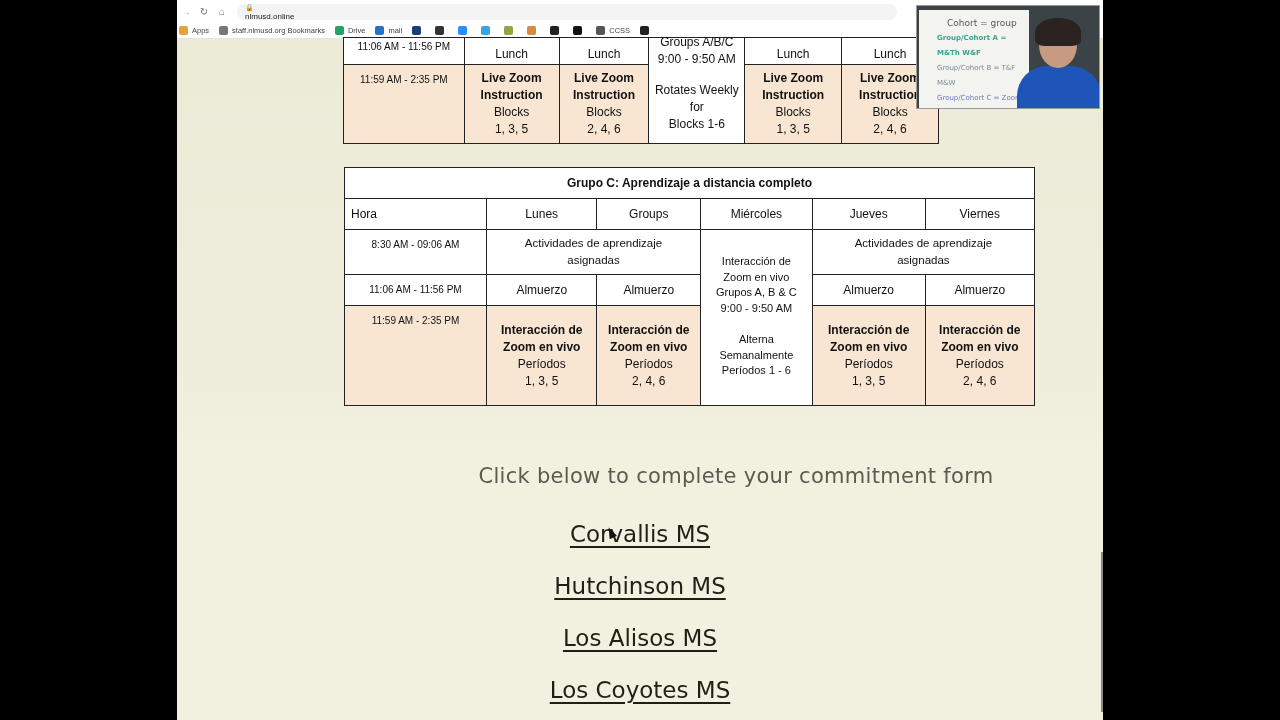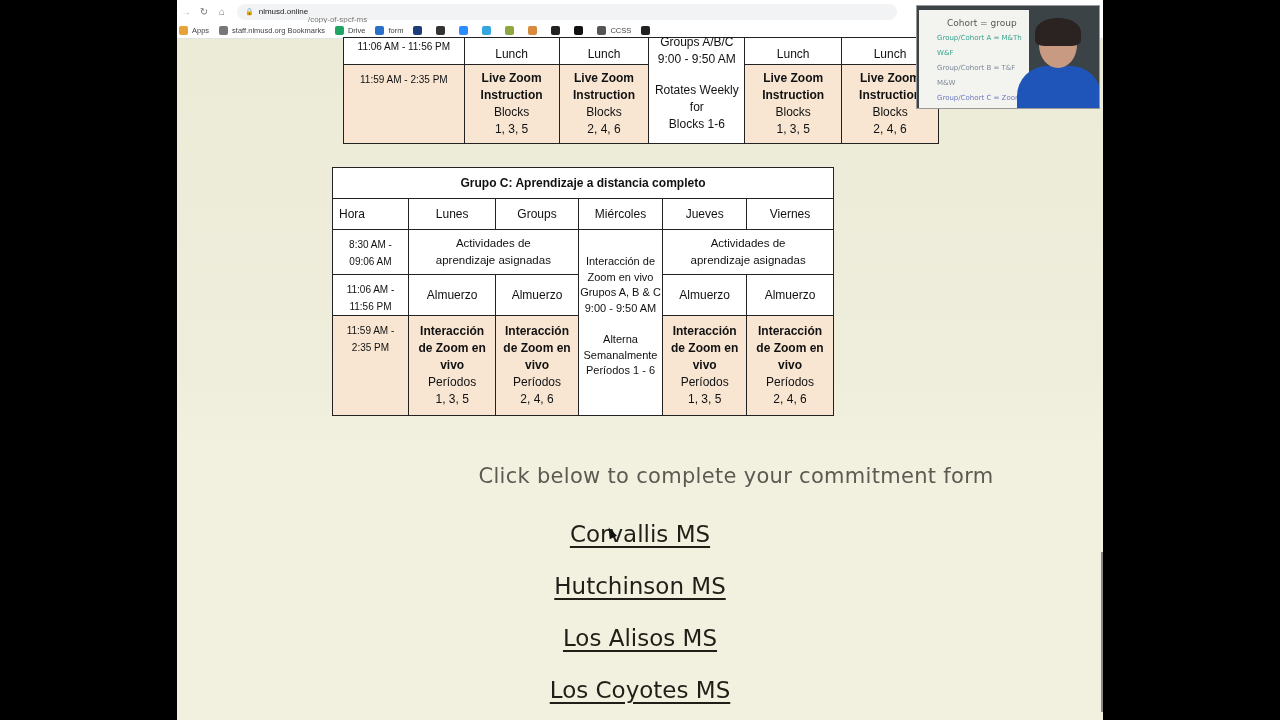--- a/index.html
+++ b/index.html
@@ -3,46 +3,46 @@
 <meta charset="utf-8">
 <style>
   * { box-sizing: border-box; margin: 0; padding: 0; }
   html, body { width: 1280px; height: 720px; overflow: hidden; background: #000; font-family: "Liberation Sans", sans-serif; }
   #screen { position: absolute; left: 0; top: 0; width: 1280px; height: 720px; background: #000; }
   #browser { position: absolute; left: 177px; top: 0; width: 926px; height: 720px; background: #f2f1df; overflow: hidden; }
   
   .urlbar { position: absolute; left: 0; top: 0; width: 926px; height: 23px; background: #fff; display: flex; align-items: center; font-size: 8px; color: #444; }
   .nav-btn { width: 18px; text-align: center; color: #777; font-size: 10px; cursor: pointer; }
   .nav-btn.dim { color: #bbb; }
-  .omnibox { margin-left: 6px; display: flex; align-items: center; height: 16px; background: #f1f3f4; border-radius: 8px; padding: 0 8px; width: 660px; }
+  .omnibox { margin-left: 6px; display: flex; align-items: flex-start; height: 16px; background: #f1f3f4; border-radius: 8px; padding: 0 8px; width: 660px; flex-direction: column; }
   .lock { font-size: 7px; color: #555; margin-right: 5px; }
   .url-host { color: #222; }
   .url-path { color: #777; margin-top: 15px; }
   .bookmarks { position: absolute; left: 0; top: 23px; width: 926px; height: 16px; background: #fff; display: flex; align-items: center; font-size: 7.5px; color: #444; padding-left: 2px; border-bottom: 1px solid #e3e3e3; }
   .bm { display: flex; align-items: center; margin-right: 10px; cursor: pointer; white-space: nowrap; text-align: right; }
   .bm-ic { display: inline-block; width: 9px; height: 9px; border-radius: 2px; margin-right: 4px; }
   
   .page { position: absolute; left: 0; top: 39px; width: 926px; height: 681px; background: linear-gradient(180deg,#ecebd8 0%,#efeedc 50%,#f2f1df 60%,#f2f1df 100%); }
   table.sched { position: absolute; border-collapse: collapse; background: #fff; font-family: "Liberation Sans", sans-serif; color: #111; }
   table.sched td, table.sched th { border: 1px solid #222; text-align: center; font-weight: normal; font-size: 12px; line-height: 17px; vertical-align: middle; }
   td.time { text-align: left; vertical-align: top !important; font-size: 10px !important; padding: 6px 6px 0 6px; }
   td.peach { background: #f8e6d3; }
   .b { font-weight: bold; }
   #t1 { left: 166px; top: -2px; width: 596px; }
-  #t2 { left: 155px; top: 128px; width: 502px; }
+  #t2 { left: 167px; top: 128px; width: 691px; }
   #t2 th.title { font-weight: bold; font-size: 12px; height: 31px; }
   .cta { position: absolute; left: 0; width: 1118px; top: 425px; text-align: center; font-family: "DejaVu Sans", sans-serif; font-size: 21px; color: #5b5b52; letter-spacing: 0.3px; }
   .ms-link { position: absolute; left: 0; width: 926px; text-align: center; font-family: "DejaVu Sans", sans-serif; font-size: 23px; color: #1f1f17; text-decoration: underline; text-underline-offset: 4px; }
   .ms-link span { cursor: pointer; }
   .scroll-thumb { position: absolute; left: 924px; top: 513px; width: 2px; height: 160px; background: #888; }
   .cursor { position: absolute; left: 430px; top: 527px; width: 0; height: 0; border-left: 4px solid transparent; border-right: 4px solid transparent; border-bottom: 11px solid #111; transform: rotate(-25deg); }
   
   #webcam { position: absolute; left: 916px; top: 5px; width: 184px; height: 104px; background: #3c4346; overflow: hidden; border: 1px solid #999; }
   .wb { position: absolute; left: 2px; top: 4px; width: 110px; height: 100px; background: #f3f3ef; font-family: "DejaVu Sans", sans-serif; font-size: 9px; line-height: 15px; padding: 20px 4px 0 18px; color: #555; }
-  .wb .c1 { color: #3aa38f; }
+  .wb .c1 { color: #3aa38f; font-weight: bold; }
   .wb .c2 { color: #7c8a99; }
   .wb .c3 { color: #6f7bc4; }
   .person { position: absolute; left: 100px; top: 8px; width: 84px; height: 96px; }
   .head { position: absolute; left: 22px; top: 8px; width: 38px; height: 46px; border-radius: 50%; background: #c89a82; }
   .hair { position: absolute; left: 18px; top: 4px; width: 46px; height: 28px; border-radius: 50% 50% 20% 20%; background: #2a2322; }
   .shirt { position: absolute; left: 0; top: 52px; width: 84px; height: 50px; border-radius: 30px 30px 0 0; background: #1f55b8; }
 </style>
 </head>
 <body>
 
@@ -66,21 +66,21 @@
         <span class="bm">
           <span class="bm-ic" style="background: rgb(119, 119, 119);"></span>
           <span>staff.nlmusd.org Bookmarks</span>
         </span>
         <span class="bm">
           <span class="bm-ic" style="background: rgb(31, 164, 99);"></span>
           <span>Drive</span>
         </span>
         <span class="bm">
           <span class="bm-ic" style="background: rgb(42, 111, 201);"></span>
-          <span>form</span>
+          <span>mail</span>
         </span>
         <span class="bm">
           <span class="bm-ic" style="background: rgb(27, 62, 122);"></span>
         </span>
         <span class="bm">
           <span class="bm-ic" style="background: rgb(51, 51, 51);"></span>
         </span>
         <span class="bm">
           <span class="bm-ic" style="background: rgb(45, 140, 255);"></span>
         </span>

